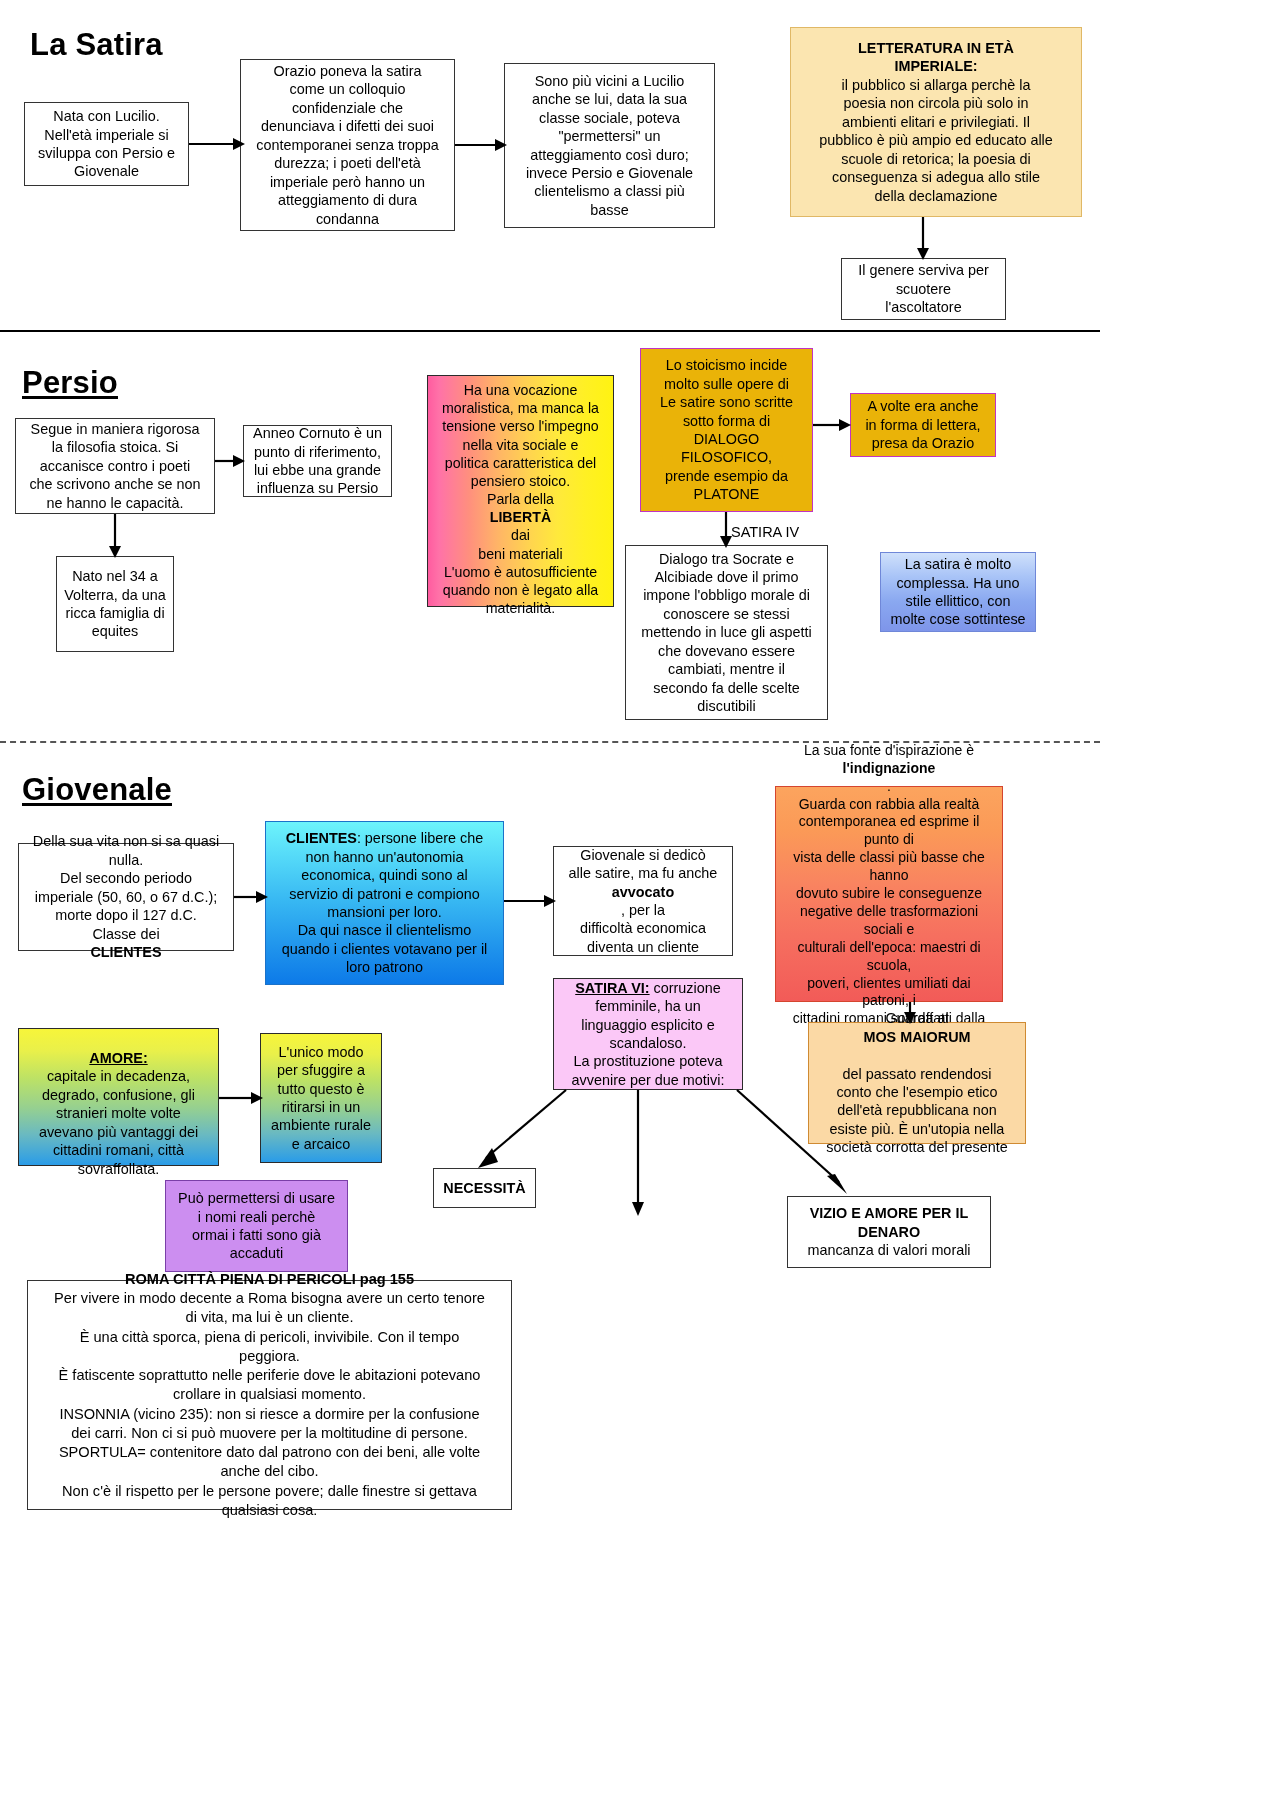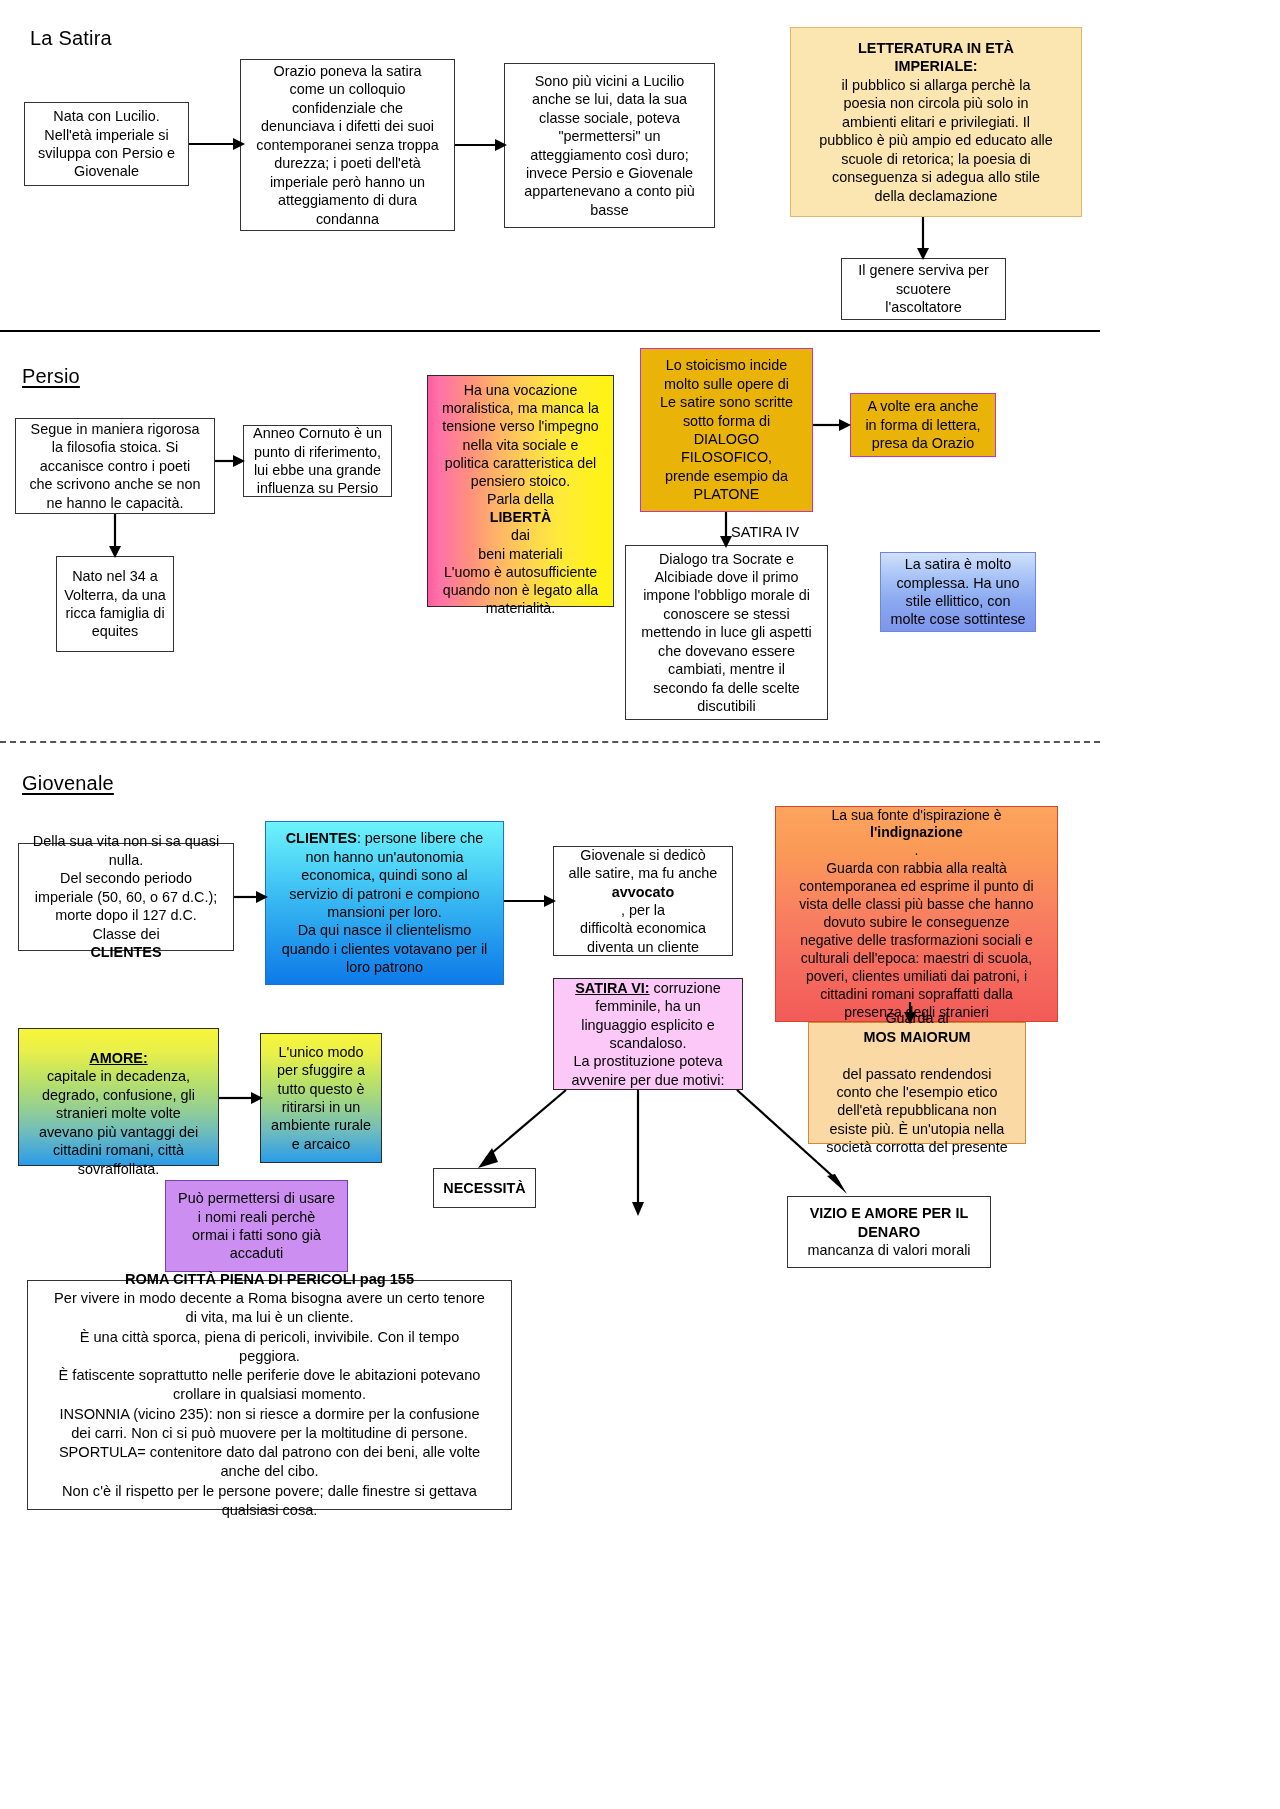--- a/index.html
+++ b/index.html
@@ -25,22 +25,22 @@
     line-height:1.28;
     padding:5px 7px;
     display:flex;
     flex-direction:column;
     justify-content:center;
     white-space:pre-line;
   }
   .box.plain{border-color:#333;}
   .section-title{
     position:absolute;
-    font-weight:normal;
-    font-size:20px;
+    font-weight:bold;
+    font-size:31px;
     letter-spacing:.2px;
     white-space:nowrap;
   }
   .section-title.underlined{text-decoration:underline;text-underline-offset:3px;}
 
   
   .rule{position:absolute;height:0;border-top:2.4px solid #000;}
   .rule.dashed{border-top:2.2px dashed #555;}
 
   
@@ -102,21 +102,21 @@
 imperiale però hanno un
 atteggiamento di dura
 condanna</div>
 
   <div class="box plain" style="left:504px;top:63px;width:211px;height:165px;">Sono più vicini a Lucilio
 anche se lui, data la sua
 classe sociale, poteva
 "permettersi" un
 atteggiamento così duro;
 invece Persio e Giovenale
-appartenevano a conto più
+clientelismo a classi più
 basse</div>
 
   <div class="box cream" style="left:790px;top:27px;width:292px;height:190px;">
     <span class="b">LETTERATURA IN ETÀ
 IMPERIALE:</span><span>il pubblico si allarga perchè la
 poesia non circola più solo in
 ambienti elitari e privilegiati. Il
 pubblico è più ampio ed educato alle
 scuole di retorica; la poesia di
 conseguenza si adegua allo stile
@@ -257,21 +257,21 @@
   </div>
 
   <div class="box plain" style="left:553px;top:846px;width:180px;height:110px;">
     <span>Giovenale si dedicò
 alle satire, ma fu anche
 </span><span class="b">avvocato</span><span>, per la
 difficoltà economica
 diventa un cliente</span>
   </div>
 
-  <div class="box gradOrangeRed" style="left:775px;top:786px;width:283px;height:216px;font-size:14px;margin-top:20px;">
+  <div class="box gradOrangeRed" style="left:775px;top:786px;width:228px;height:216px;font-size:14px;">
     <span>La sua fonte d'ispirazione è
 </span><span class="b">l'indignazione</span><span>.
 Guarda con rabbia alla realtà
 contemporanea ed esprime il punto di
 vista delle classi più basse che hanno
 dovuto subire le conseguenze
 negative delle trasformazioni sociali e
 culturali dell'epoca: maestri di scuola,
 poveri, clientes umiliati dai patroni, i
 cittadini romani sopraffatti dalla

